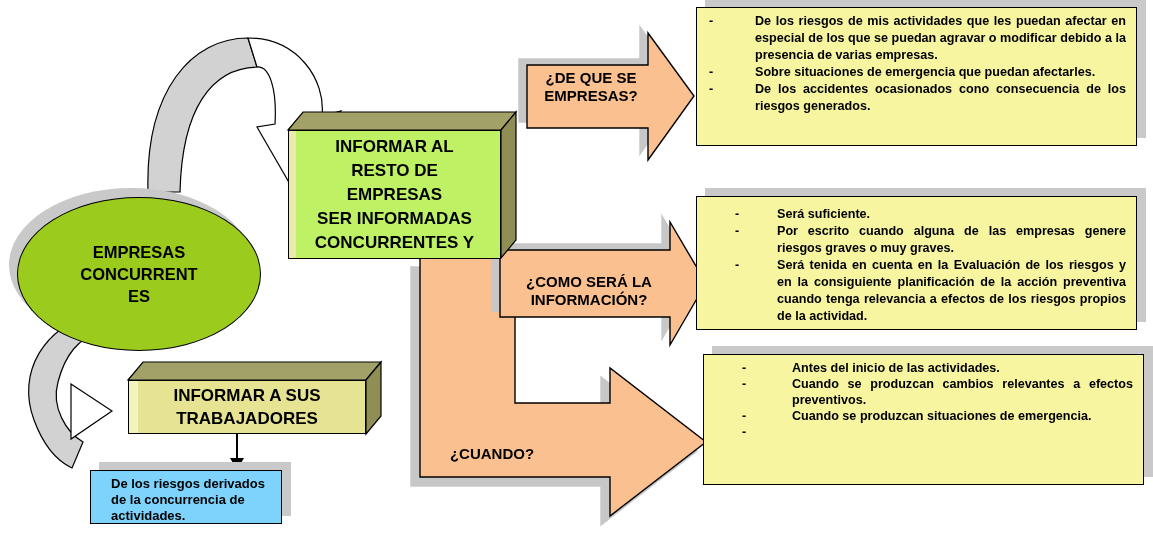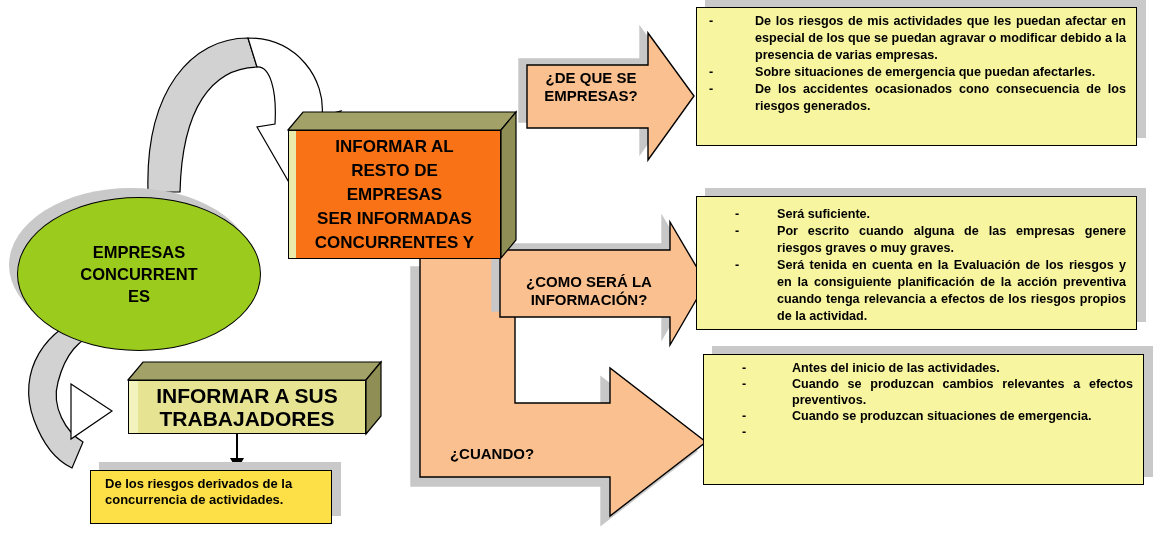--- a/index.html
+++ b/index.html
@@ -13,26 +13,26 @@
   .orange{fill:#FAC08F;stroke:#000;stroke-width:1.4;}
   .bevel{stroke:#000;stroke-width:1.2;}
   .ribbon-gray{fill:#D2D2D2;stroke:#000;stroke-width:1.2;}
   .ribbon-white{fill:#fff;stroke:#000;stroke-width:1.2;}
 
   .cube-face{
     position:absolute;box-sizing:border-box;border:1.5px solid #000;
     display:flex;align-items:center;justify-content:center;flex-direction:column;
     text-align:center;font-weight:700;
   }
-  #cube-companies{left:288px;top:130px;width:213px;height:129px;background:#f97316;}
+  #cube-companies{left:288px;top:130px;width:213px;height:129px;background:#bef264;}
   #cube-companies::before{content:"";position:absolute;left:0;top:0;bottom:0;width:7px;background:#EAEAAA;}
   #cube-companies .cube-line{font-size:17px;line-height:24px;position:relative;}
   #cube-workers{left:128px;top:380px;width:238px;height:54px;background:#E6E492;}
   #cube-workers::before{content:"";position:absolute;left:0;top:0;bottom:0;width:9px;background:#F3F3BD;}
-  #cube-workers .cube-line{font-size:21px;line-height:23px;position:relative;text-align:right;}
+  #cube-workers .cube-line{font-size:17px;line-height:23px;position:relative;text-align:right;}
 
   #ellipse{
     position:absolute;left:17px;top:197px;width:242px;height:152px;
     background:#9BCB1D;border:1.6px solid #000;border-radius:50%;
     box-shadow:-8px -9px 0 #C9C9C9;
     display:flex;align-items:center;justify-content:center;flex-direction:column;
     font-weight:700;font-size:16.5px;line-height:22px;text-align:center;
   }
 
   .arrow-label{
@@ -52,23 +52,23 @@
   #panel-1 li{line-height:17px;}
   #panel-1 .dash{width:46px;}
   #panel-2{left:696px;top:196px;height:134px;padding:9px 10px 0 38px;}
   #panel-2 li{line-height:17px;}
   #panel-2 .dash{width:42px;}
   #panel-3{left:703px;top:354px;height:131px;padding:5px 10px 0 38px;}
   #panel-3 li{line-height:16px;}
   #panel-3 .dash{width:50px;}
 
   #workers-note{
-    position:absolute;left:90px;top:470px;width:242px;height:54px;box-sizing:border-box;
-    background:#fde047;border:1.5px solid #000;box-shadow:9px -8px 0 #C9C9C9;
-    padding:5px 6px 0 14px;font-weight:700;font-size:13px;line-height:16px;
+    position:absolute;left:90px;top:470px;width:192px;height:54px;box-sizing:border-box;
+    background:#7dd3fc;border:1.5px solid #000;box-shadow:9px -8px 0 #C9C9C9;
+    padding:5px 6px 0 20px;font-weight:700;font-size:13px;line-height:16px;
   }
 </style>
 </head>
 <body>
 
 <div id="canvas">
 
   <svg width="1153" height="554" viewBox="0 0 1153 554">
 
     <g>

